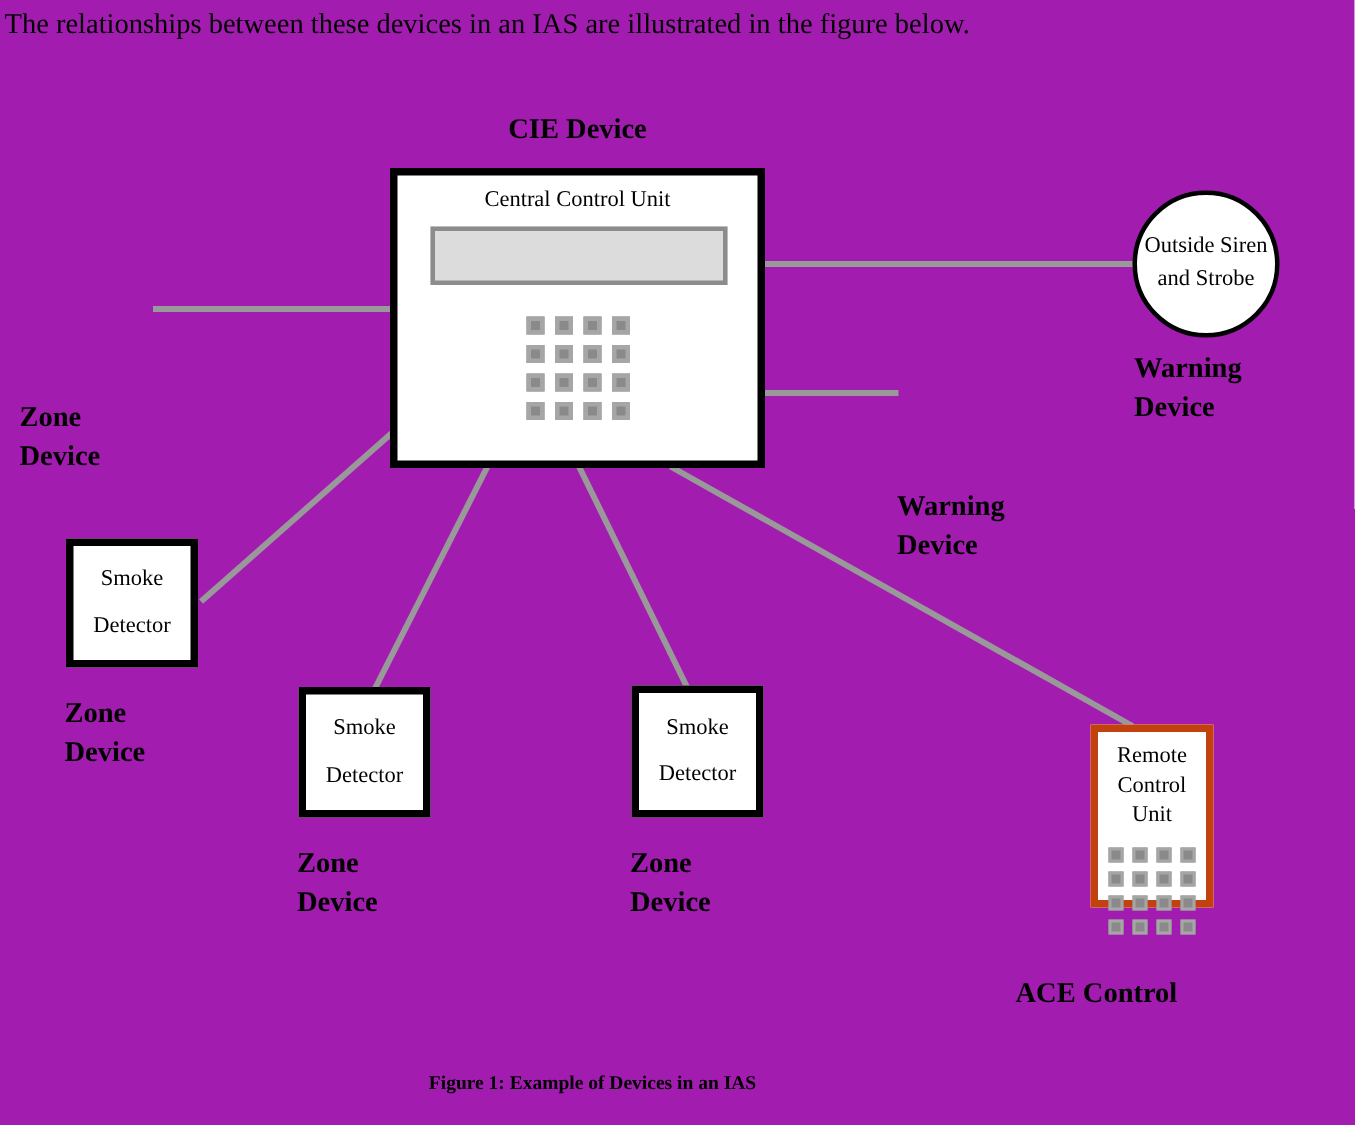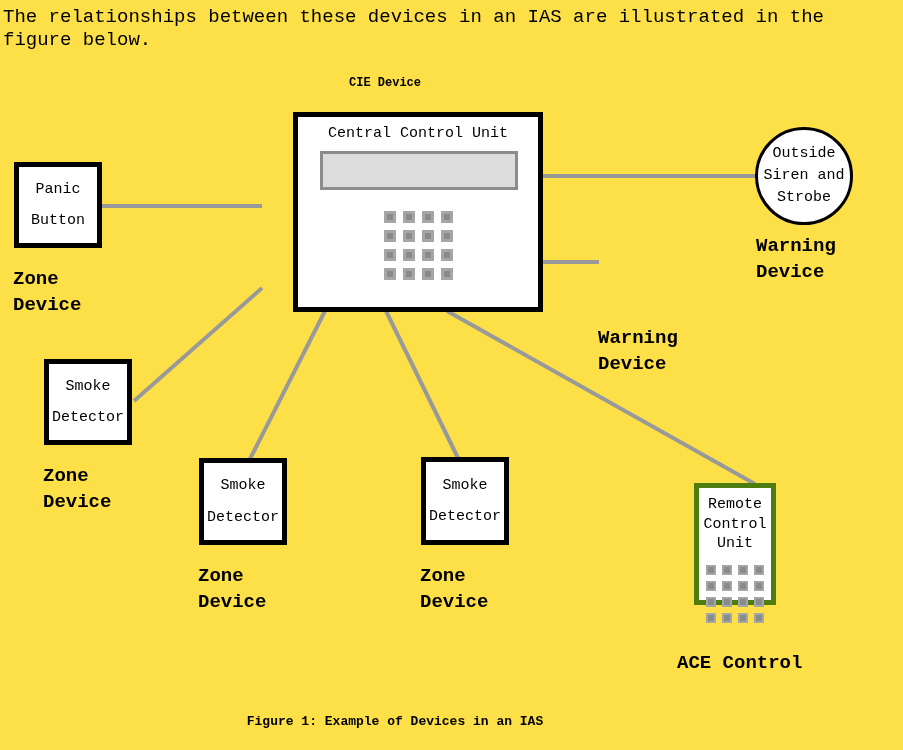--- a/index.html
+++ b/index.html
@@ -1,18 +1,18 @@
 <!DOCTYPE html>
 <html><head>
 <meta charset="utf-8">
 <style>
   html,body{margin:0;padding:0;background:#fff;}
   #canvas{
-    position:relative;width:903px;height:750px;background:#fde047;
-    font-family:Liberation Mono, monospace;color:#000;overflow:hidden;
+    position:relative;width:903px;height:750px;background:#a21caf;
+    font-family:Liberation Serif, serif;color:#000;overflow:hidden;
   }
   .intro{
     position:absolute;left:3px;top:6px;width:897px;
     font-size:19px;line-height:1.2;color:#000;
   }
   .caption{
     position:absolute;left:145px;top:714px;width:500px;text-align:center;
     font-size:13px;font-weight:bold;
   }
   #wires{position:absolute;left:0;top:0;z-index:0;}
@@ -27,45 +27,45 @@
     box-sizing:border-box;display:flex;align-items:center;justify-content:flex-start;
     text-align:center;z-index:1;
   }
   .circle .lbl{font-size:15px;line-height:1.45;color:#000;}
   .role{
     position:absolute;text-align:left;font-size:19px;font-weight:bold;
     line-height:1.38;z-index:1;
   }
   .cie-title{
     position:absolute;left:285px;top:76px;width:200px;text-align:center;
-    font-size:12px;font-weight:bold;z-index:1;
+    font-size:19px;font-weight:bold;z-index:1;
   }
   .cie{
     position:absolute;left:260px;top:112px;width:250px;height:200px;
-    background:#fff;border:5px solid #000;box-sizing:border-box;z-index:1;margin-left:33px;
+    background:#fff;border:5px solid #000;box-sizing:border-box;z-index:1;
   }
   .cie-label{
     position:absolute;left:0;top:8px;width:240px;text-align:center;font-size:15px;
   }
   .display{
     position:absolute;left:22px;top:34px;width:198px;height:39px;
     background:#dcdcdc;border:3px solid #8c8c8c;box-sizing:border-box;
   }
   .keypad{
     position:absolute;display:grid;grid-template-columns:repeat(4,12px);
     grid-auto-rows:12px;gap:7px;
   }
   .keypad .key{
     width:12px;height:12px;box-sizing:border-box;
     background:#8a8a8a;border:3px solid #a6a6a6;
   }
   .cie .keypad{left:86px;top:94px;}
   .ace-box{
-    position:absolute;left:694px;top:483px;width:82px;height:122px;
-    background:#fff;border:5px solid #4d7c0f;box-sizing:border-box;z-index:1;
+    position:absolute;left:727px;top:483px;width:82px;height:122px;
+    background:#fff;border:5px solid #c2410c;box-sizing:border-box;z-index:1;
   }
   .ace-label{
     position:absolute;left:0;top:7px;width:72px;text-align:center;
     font-size:15px;line-height:1.3;
   }
   .keypad.small{left:7px;top:77px;grid-template-columns:repeat(4,10px);grid-auto-rows:10px;gap:6px;}
   .keypad.small .key{width:10px;height:10px;border-width:2px;}
   
   #panic-box{left:14px;top:162px;width:88px;height:86px;}
   #smoke1-box{left:44px;top:359px;width:88px;height:86px;}
@@ -117,23 +117,20 @@
         <span class="key"></span>
         <span class="key"></span>
         <span class="key"></span>
       <span class="key"></span>
         <span class="key"></span>
         <span class="key"></span>
         <span class="key"></span>
     </div>
   </div>
 
-  <div id="panic-box" class="node">
-    <div class="lbl">Panic Button</div>
-  </div>
   <div id="panic-role" class="role">Zone Device</div>
 
   <div id="outside-circle" class="circle">
     <div class="lbl">Outside Siren and Strobe</div>
   </div>
   <div id="outside-role" class="role">Warning Device</div>
 
   <div id="inside-role" class="role">Warning Device</div>
 
   <div id="smoke1-box" class="node">

